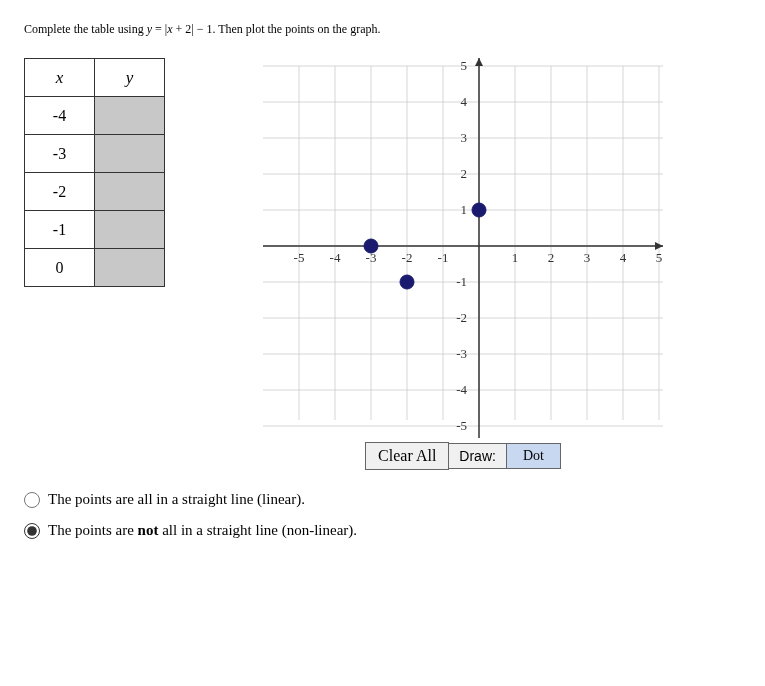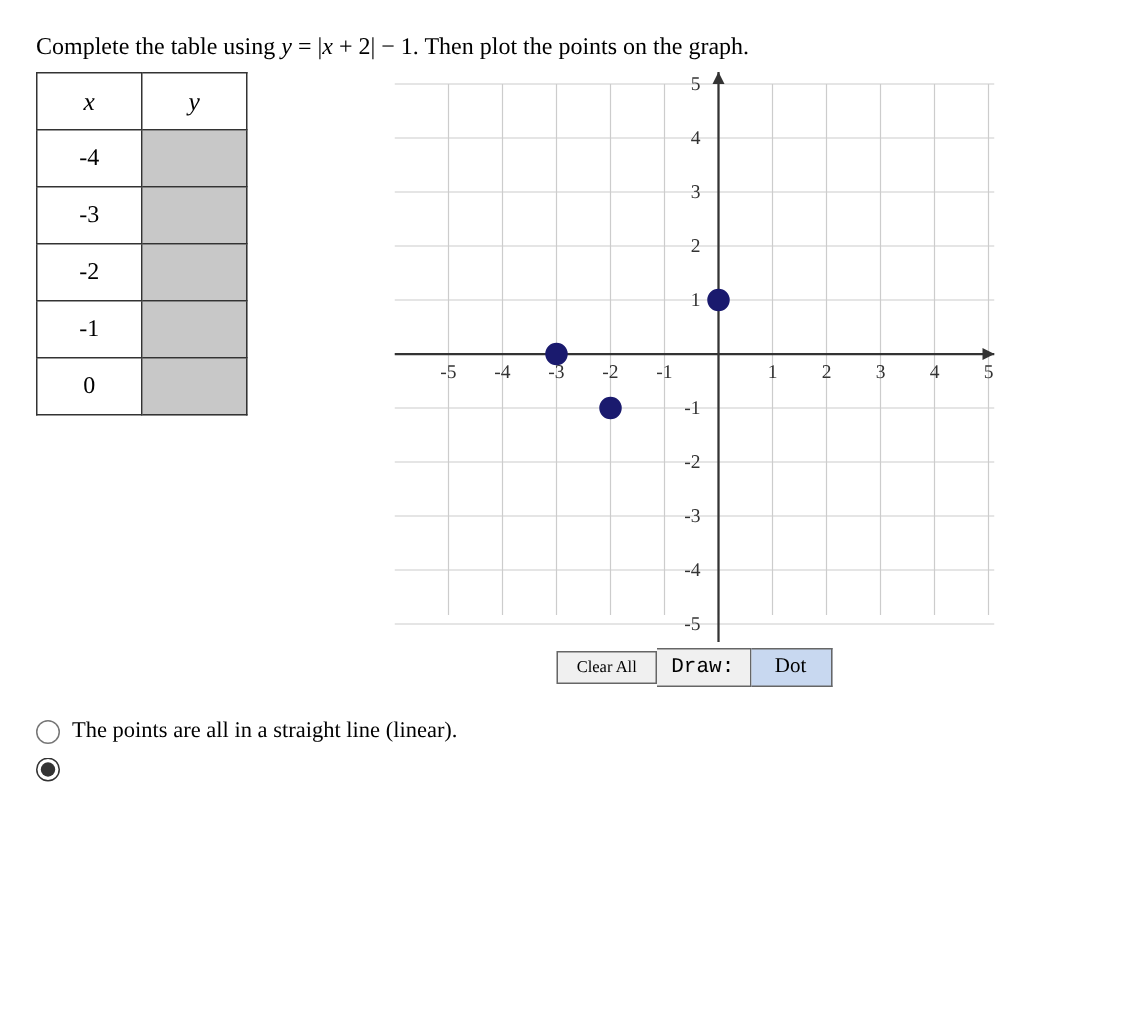--- a/index.html
+++ b/index.html
@@ -4,23 +4,23 @@
   <style>
     * { box-sizing: border-box; margin: 0; padding: 0; }
     body {
       background: #fff;
       font-family: 'Times New Roman', Times, serif;
       width: 765px;
       min-height: 686px;
       padding: 20px 24px;
     }
     .instructions {
-      font-size: 16px;
+      font-size: 12px;
       line-height: 1.5;
-      margin-bottom: 4px;
+      margin-bottom: 20px;
     }
     .content-area {
       display: flex;
       gap: 20px;
       align-items: flex-start;
       margin-bottom: 16px;
     }
     
     .table-container {
       flex-shrink: 0;
@@ -76,30 +76,30 @@
     .graph-controls {
       display: flex;
       align-items: center;
       gap: 0;
       margin-top: 4px;
     }
     .btn-clear {
       border: 1px solid #666;
       background: #f0f0f0;
       padding: 4px 12px;
-      font-size: 11px;
+      font-size: 16px;
       cursor: pointer;
       font-family: inherit;
     }
     .btn-draw-label {
       border: 1px solid #666;
       background: #f0f0f0;
       padding: 4px 10px;
       font-size: 14px;
-      font-family: Liberation Mono, monospace;
+      font-family: Liberation Sans, sans-serif;
       border-left: none;
     }
     .btn-dot {
       border: 1px solid #666;
       background: #c8d8f0;
       padding: 4px 16px;
       font-size: 14px;
       cursor: pointer;
       font-family: inherit;
       border-left: none;
@@ -256,14 +256,17 @@
 
 <div class="options">
   <div class="option-item">
     <input type="radio" name="linearity" id="opt1" style="">
     <label class="option-text" for="opt1">
       The points are all in a straight line (linear).
     </label>
   </div>
   <div class="option-item">
     <input type="radio" name="linearity" id="opt2" checked="" style="">
+    <label class="option-text" for="opt2">
+      The points are <strong>not</strong> all in a straight line (non-linear).
+    </label>
   </div>
 </div>
 
 </body></html>

